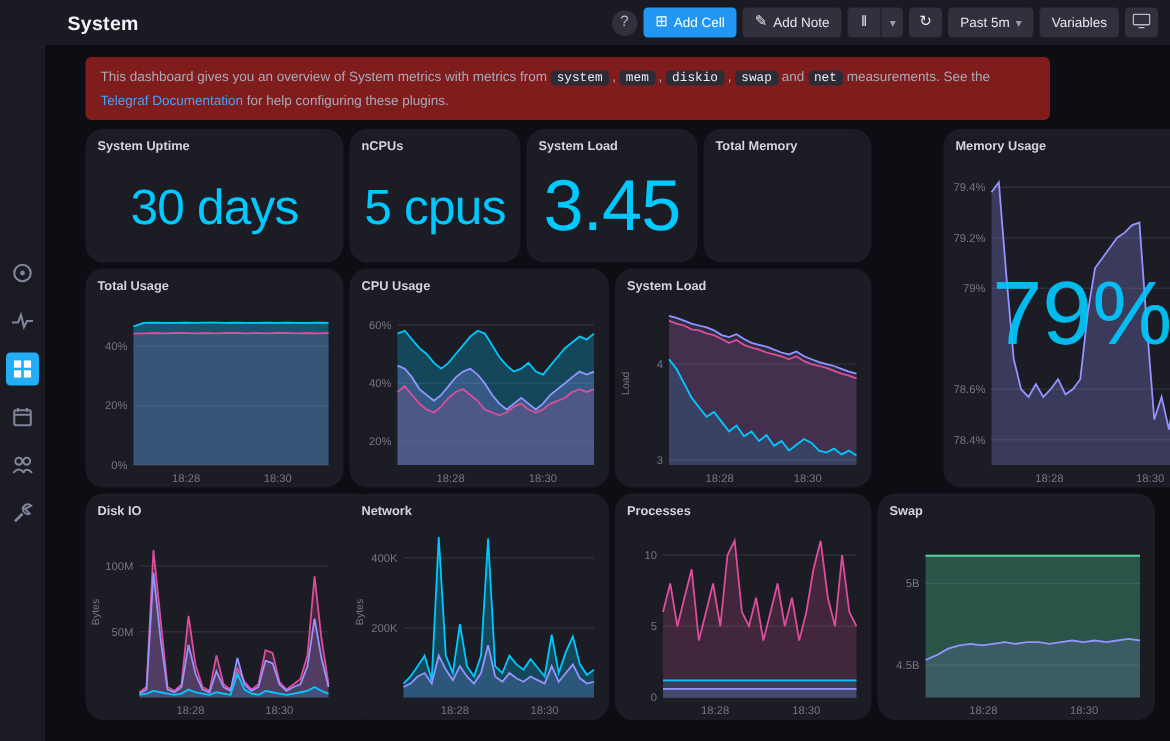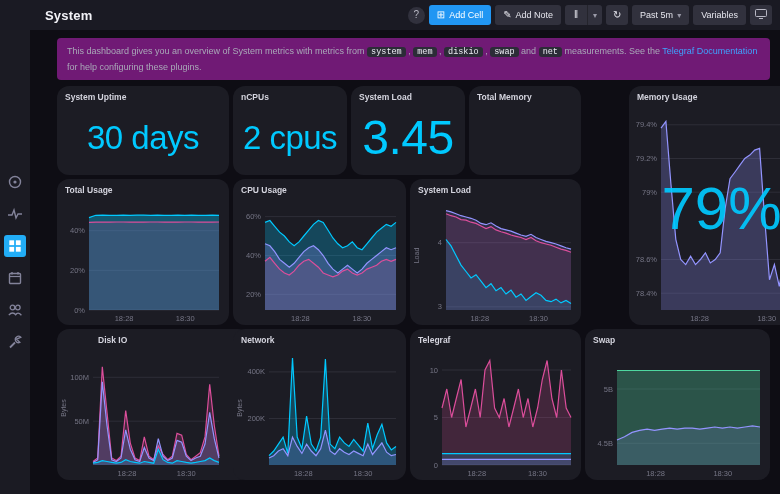--- a/index.html
+++ b/index.html
@@ -28,21 +28,21 @@
   .glyph { font-size:10px; line-height:1; }
   .caret { font-size:8px; color:#9a9aa8; }
   
   .sidebar { position:absolute; left:0; top:30px; bottom:0; width:30px; background:#1b1b23;
     display:flex; flex-direction:column; align-items:center; justify-content:center; gap:10px; z-index:4; }
   .nav-item { width:22px; height:22px; border-radius:3px; display:flex; align-items:center;
     justify-content:center; color:#83839a; cursor:pointer; }
   .nav-item.active { background:var(--nav-active); color:#fff; }
   .nav-item svg { display:block; }
   
-  .banner { position:absolute; left:57px; top:38px; width:713px; background:#701a75;
+  .banner { position:absolute; left:57px; top:38px; width:643px; background:#7f1d1d;
     border-radius:4px; padding:6px 10px; font-size:9px; color:#a9a9b8; line-height:1.6; }
   .seg-code { background:#2c2c37; padding:0 4px; border-radius:3px;
     font-family:"Liberation Mono", monospace; font-size:8.5px; color:#ececf3; }
   .seg-link { color:var(--link); text-decoration:none; cursor:pointer; }
   
   .cell { position:absolute; background:#1c1c24; border-radius:12px; }
   .cell-title { font-size:8.5px; font-weight:bold; color:#d4d4de; padding:6px 8px 0;
     white-space:nowrap; cursor:move; }
   .stat-value { position:absolute; top:14px; left:0; right:0; bottom:0; display:flex;
     align-items:center; justify-content:center; color:var(--stat); font-weight:300;
@@ -54,21 +54,21 @@
     color:var(--stat); opacity:.92; pointer-events:none; z-index:2; }
   
   .c-uptime   { left:57px;  top:86px;  width:172px; height:89px; }
   .c-ncpus    { left:233px; top:86px;  width:114px; height:89px; }
   .c-loadstat { left:351px; top:86px;  width:114px; height:89px; }
   .c-totalmem { left:469px; top:86px;  width:112px; height:89px; }
   .c-memusage { left:585px; top:86px;  width:185px; height:239px;margin-left:44px; }
   .c-disku    { left:57px;  top:179px; width:172px; height:146px; }
   .c-cpu      { left:233px; top:179px; width:173px; height:146px; }
   .c-loadch   { left:410px; top:179px; width:171px; height:146px; }
-  .c-diskio   { left:57px;  top:329px; width:193px; height:151px;padding-left:33px; }
+  .c-diskio   { left:57px;  top:329px; width:193px; height:151px; }
   .c-network  { left:233px; top:329px; width:173px; height:151px; }
   .c-proc     { left:410px; top:329px; width:171px; height:151px; }
   .c-swap     { left:585px; top:329px; width:185px; height:151px; }
 </style>
 </head>
 <body>
 
 <div class="page" style="--accent: #2196F3; --stat: #00C9FF; --link: #3FA3FF; --nav-active: #22ADF6;">
 
   <div class="header">
@@ -171,21 +171,21 @@
   </div>
 
   <div class="banner" id="banner"><span class="seg-text">This dashboard gives you an overview of System metrics with metrics from </span><span class="seg-code">system</span><span class="seg-text"> , </span><span class="seg-code">mem</span><span class="seg-text"> , </span><span class="seg-code">diskio</span><span class="seg-text"> , </span><span class="seg-code">swap</span><span class="seg-text"> and </span><span class="seg-code">net</span><span class="seg-text"> measurements. See the </span><a class="seg-link">Telegraf Documentation</a><span class="seg-text"> for help configuring these plugins.</span></div>
 
   <div class="cell c-uptime">
     <div class="cell-title">System Uptime</div>
     <div class="stat-value">30 days</div>
   </div>
   <div class="cell c-ncpus">
     <div class="cell-title">nCPUs</div>
-    <div class="stat-value">2 cpus</div>
+    <div class="stat-value">5 cpus</div>
   </div>
   <div class="cell c-loadstat">
     <div class="cell-title">System Load</div>
     <div class="stat-value big">3.45</div>
   </div>
   <div class="cell c-totalmem">
     <div class="cell-title">Total Memory</div>
   </div>
 
   <div class="cell c-memusage">
@@ -290,21 +290,21 @@
           <text x="68.3" y="131" fill="#757585" font-size="7.5" text-anchor="middle">18:28</text>
           <text x="128.0" y="131" fill="#757585" font-size="7.5" text-anchor="middle">18:30</text>
           <text transform="rotate(-90 7 63)" x="7" y="63" fill="#757585" font-size="7" text-anchor="middle">Bytes</text>
           <polygon points="34.0,110.7 38.7,106.0 43.4,99.1 48.1,92.1 52.8,108.4 57.5,13.0 62.2,92.1 66.9,103.7 71.6,71.1 76.3,99.1 81.0,106.0 85.7,92.1 90.4,14.1 95.1,99.1 99.9,103.7 104.6,92.1 109.3,97.9 114.0,101.4 118.7,94.4 123.4,100.2 128.1,106.0 132.8,78.1 137.5,103.7 142.2,89.8 146.9,79.3 151.6,97.9 156.3,104.9 161.0,101.4 161,120 34,120" fill="#00C9FF" fill-opacity="0.25"></polygon>
           <polygon points="34.0,113.0 38.7,110.7 43.4,106.0 48.1,103.7 52.8,110.7 57.5,92.1 62.2,101.4 66.9,108.4 71.6,99.1 76.3,106.0 81.0,110.7 85.7,103.7 90.4,85.1 95.1,106.0 99.9,109.5 104.6,103.7 109.3,107.2 114.0,109.5 118.7,106.0 123.4,108.4 128.1,110.7 132.8,99.1 137.5,109.5 142.2,103.7 146.9,97.9 151.6,107.2 156.3,110.7 161.0,109.5 161,120 34,120" fill="#9394FF" fill-opacity="0.2"></polygon>
           <polyline points="34.0,110.7 38.7,106.0 43.4,99.1 48.1,92.1 52.8,108.4 57.5,13.0 62.2,92.1 66.9,103.7 71.6,71.1 76.3,99.1 81.0,106.0 85.7,92.1 90.4,14.1 95.1,99.1 99.9,103.7 104.6,92.1 109.3,97.9 114.0,101.4 118.7,94.4 123.4,100.2 128.1,106.0 132.8,78.1 137.5,103.7 142.2,89.8 146.9,79.3 151.6,97.9 156.3,104.9 161.0,101.4" fill="none" stroke="#00C9FF" stroke-width="1.2"></polyline>
           <polyline points="34.0,113.0 38.7,110.7 43.4,106.0 48.1,103.7 52.8,110.7 57.5,92.1 62.2,101.4 66.9,108.4 71.6,99.1 76.3,106.0 81.0,110.7 85.7,103.7 90.4,85.1 95.1,106.0 99.9,109.5 104.6,103.7 109.3,107.2 114.0,109.5 118.7,106.0 123.4,108.4 128.1,110.7 132.8,99.1 137.5,109.5 142.2,103.7 146.9,97.9 151.6,107.2 156.3,110.7 161.0,109.5" fill="none" stroke="#9394FF" stroke-width="1.2"></polyline>
         </svg></div>
   </div>
   <div class="cell c-proc">
-    <div class="cell-title">Telegraf</div>
+    <div class="cell-title">Processes</div>
     <div class="chart"><svg width="167" height="133" font-family="Liberation Sans, sans-serif">
           <line x1="30" y1="120.0" x2="159" y2="120.0" stroke="#2e2e38" stroke-width="1"></line>
           <text x="26" y="122.5" fill="#757585" font-size="7.5" text-anchor="end">0</text>
           <line x1="30" y1="72.5" x2="159" y2="72.5" stroke="#2e2e38" stroke-width="1"></line>
           <text x="26" y="75" fill="#757585" font-size="7.5" text-anchor="end">5</text>
           <line x1="30" y1="25.0" x2="159" y2="25.0" stroke="#2e2e38" stroke-width="1"></line>
           <text x="26" y="27.5" fill="#757585" font-size="7.5" text-anchor="end">10</text>
           <text x="64.8" y="131" fill="#757585" font-size="7.5" text-anchor="middle">18:28</text>
           <text x="125.5" y="131" fill="#757585" font-size="7.5" text-anchor="middle">18:30</text>
           <polygon points="30.0,63.0 34.8,44.0 39.6,72.5 44.3,53.5 49.1,34.5 53.9,82.0 58.7,63.0 63.4,44.0 68.2,72.5 73.0,25.0 77.8,15.5 82.6,63.0 87.3,72.5 92.1,53.5 96.9,82.0 101.7,63.0 106.4,44.0 111.2,72.5 116.0,53.5 120.8,82.0 125.6,63.0 130.3,34.5 135.1,15.5 139.9,53.5 144.7,72.5 149.4,25.0 154.2,63.0 159.0,72.5 159,120 30,120" fill="#DC4E9B" fill-opacity="0.2"></polygon>

